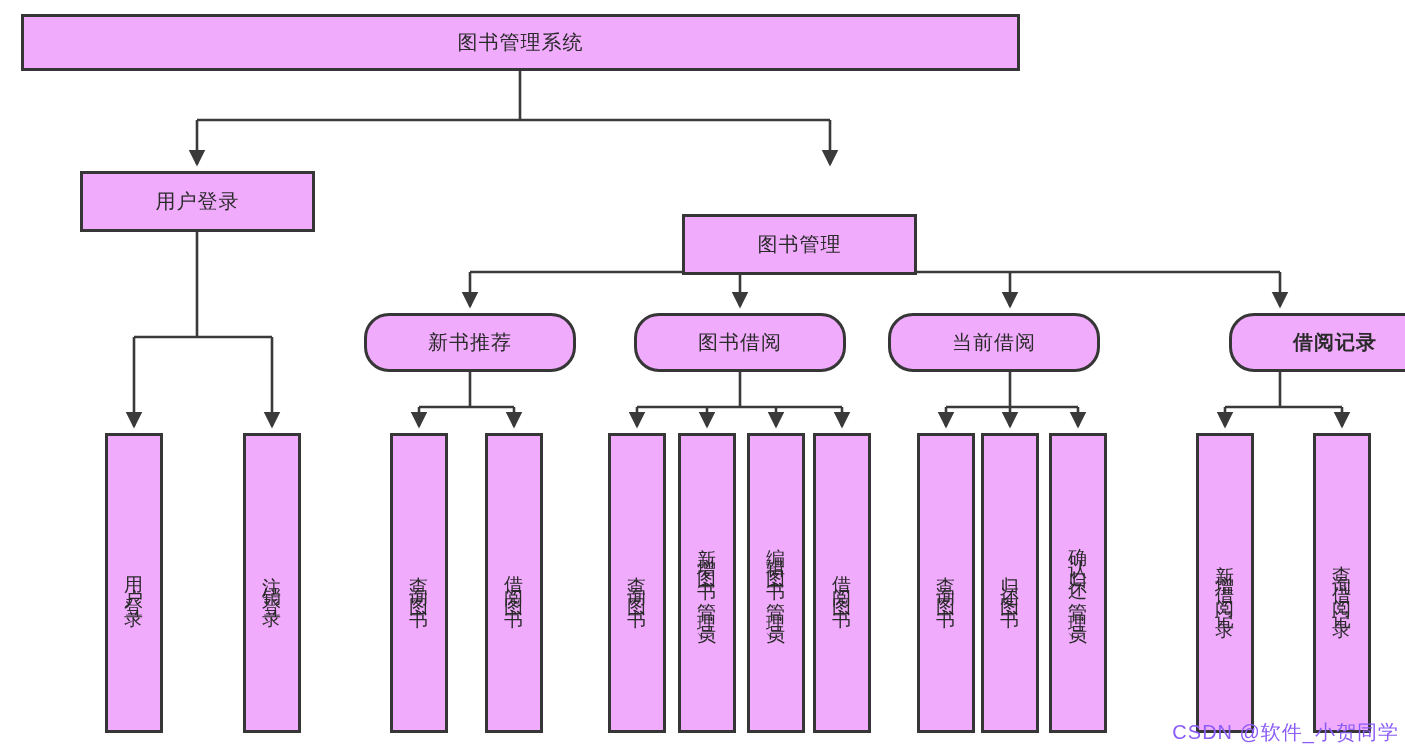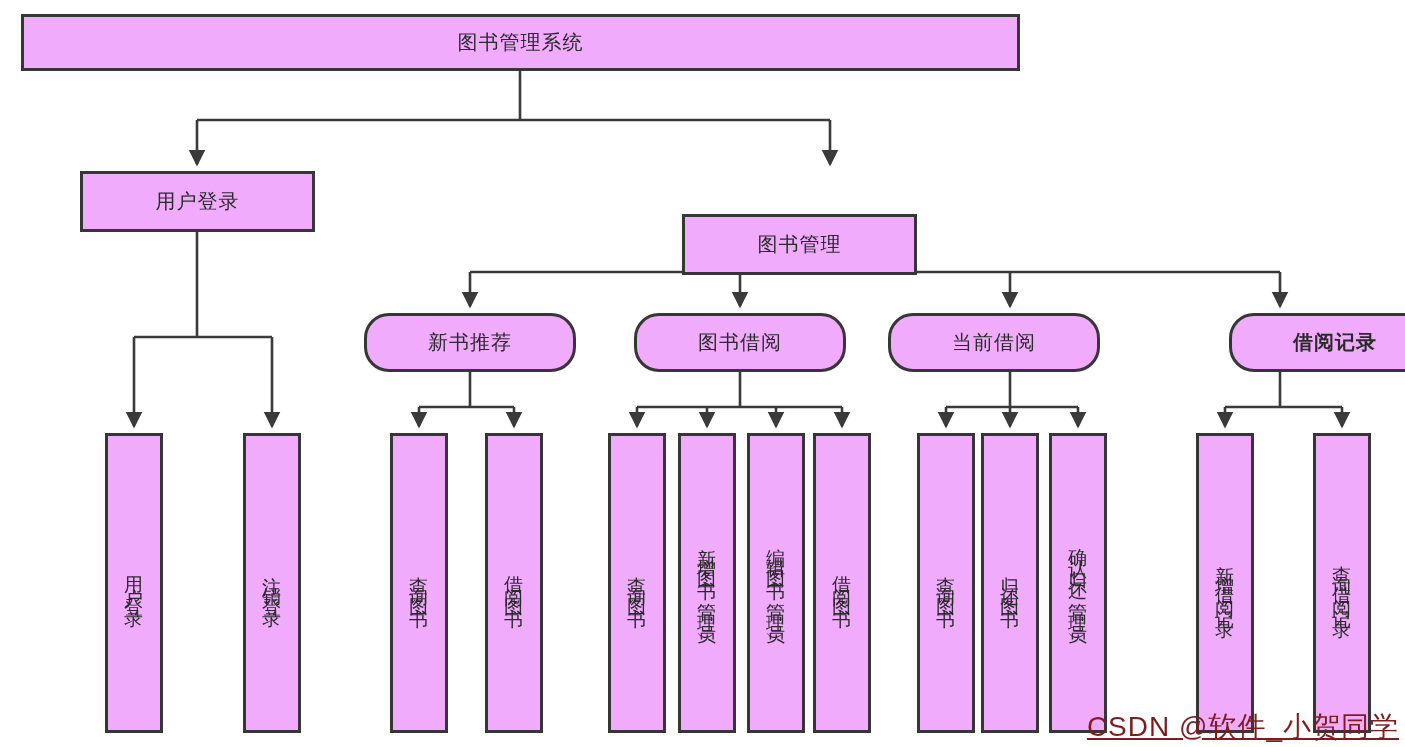--- a/index.html
+++ b/index.html
@@ -38,25 +38,24 @@
     text-orientation: mixed;
     font-size: 19px;
     letter-spacing: 0.58em;
     line-height: 1;
     white-space: nowrap;
   }
   #watermark {
     position: absolute;
     right: 6px;
     bottom: 1px;
-    font-size: 28px;
-    color: #7f1d1d;
+    font-size: 20px;
+    color: #8b5cf6;
     letter-spacing: 1px;
     z-index: 5;
-    text-decoration: underline;
   }
 </style>
 </head>
 <body>
 
 <div id="canvas">
 
   <svg id="connectors" viewBox="0 0 1405 747" xmlns="http://www.w3.org/2000/svg">
     <defs>
       <marker id="arrow" viewBox="0 0 10 10" refX="8.5" refY="5" markerWidth="6.5" markerHeight="7.5" orient="auto-start-reverse">

